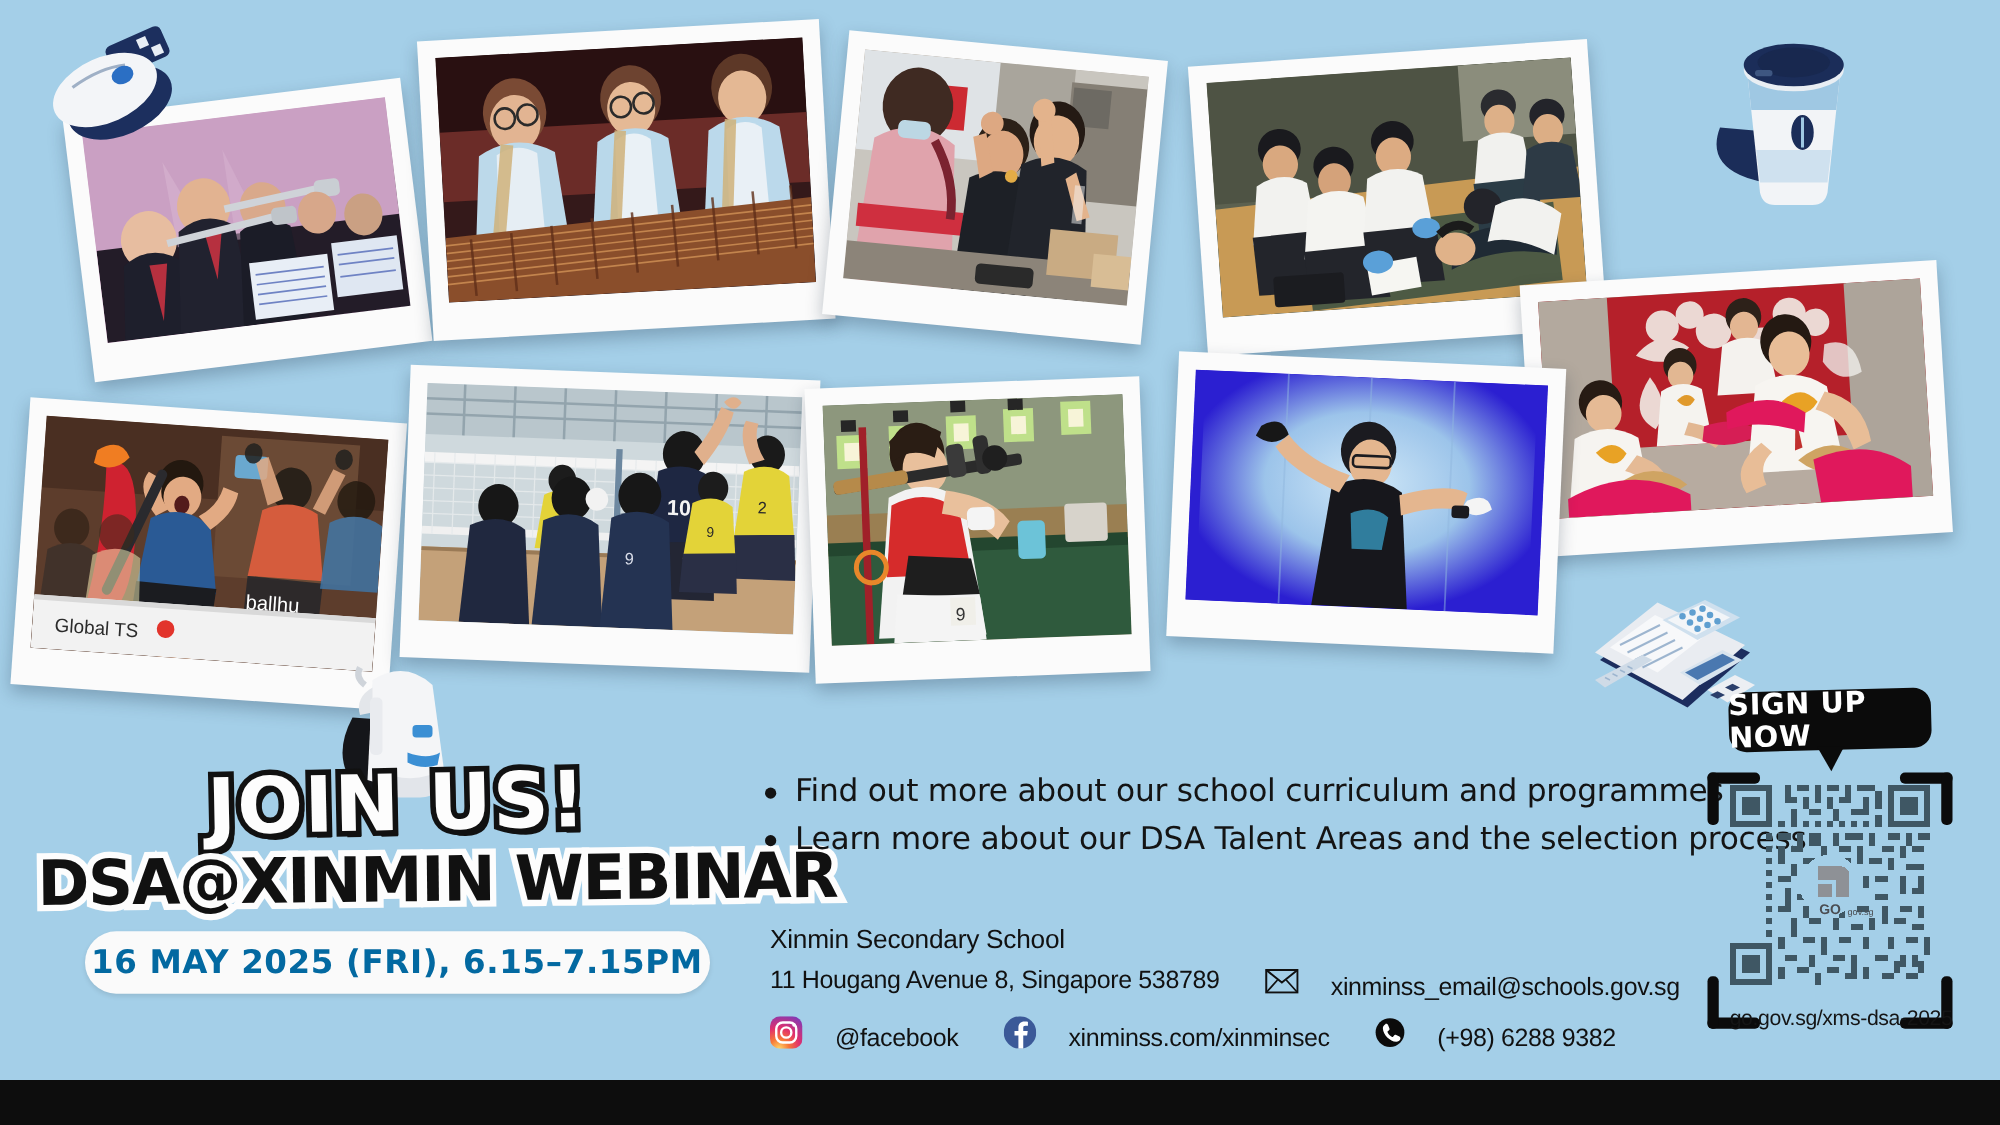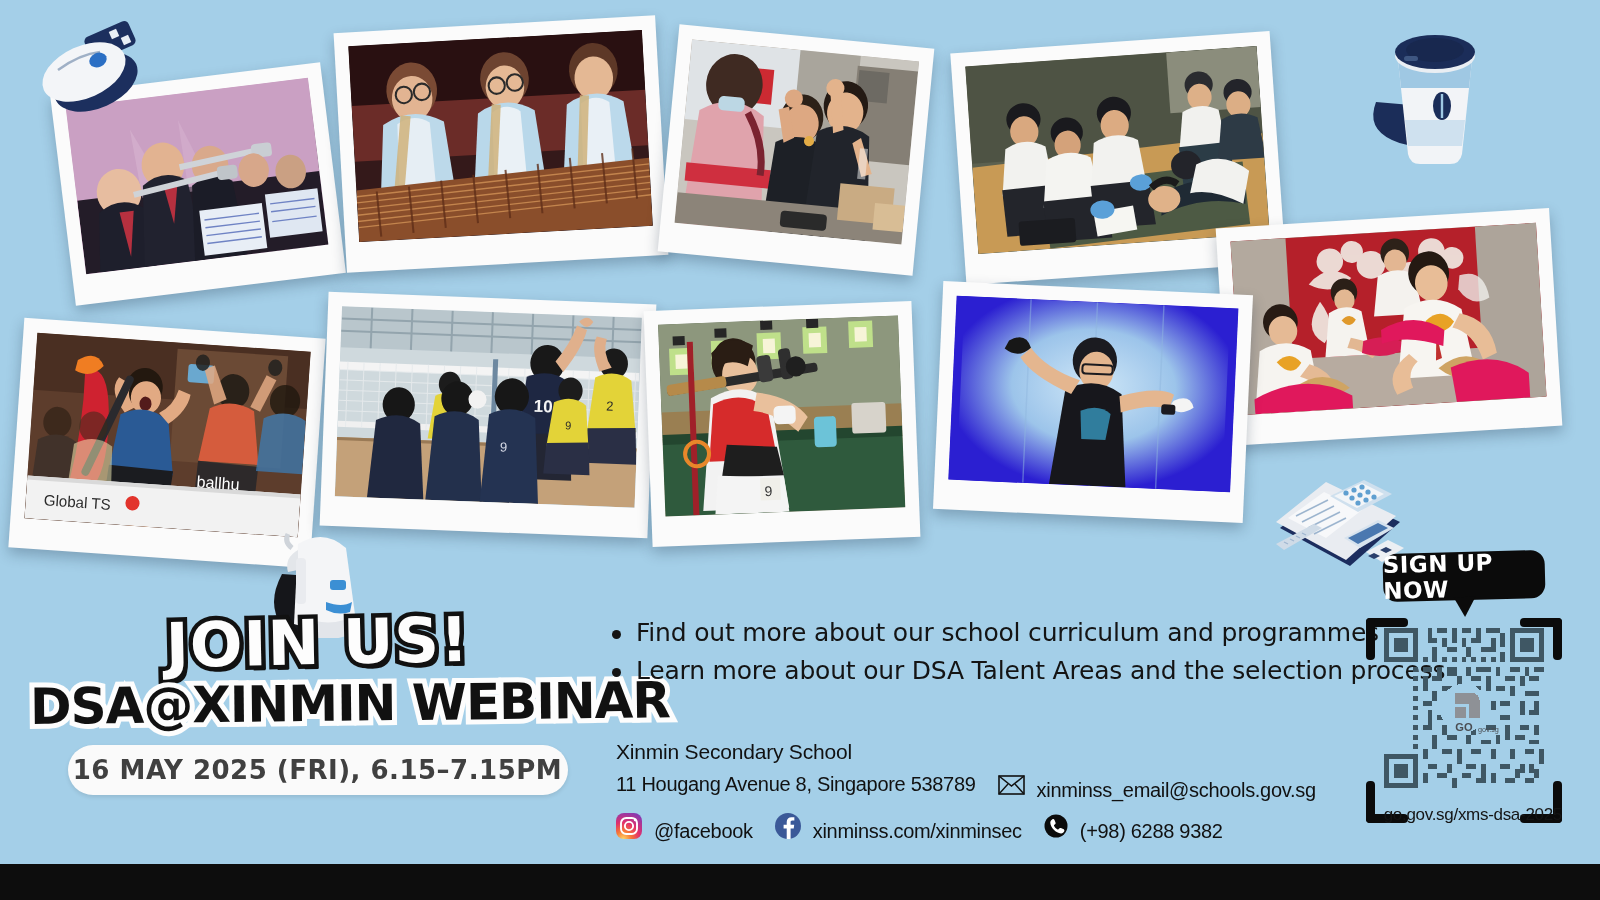--- a/index.html
+++ b/index.html
@@ -65,21 +65,21 @@
   .date-pill{
     margin:14px auto 0 auto;
     width:500px; height:50px;
     background:#fafafa;
     border-radius:26px;
     display:flex; align-items:center; justify-content:center;
     font-family:"DejaVu Sans", sans-serif;
     font-weight:bold;
     font-size:26px;
     letter-spacing:.5px;
-    color:#404040;
+    color:#0369a1;
     box-shadow:0 2px 4px rgba(0,0,0,.10);
   }
 
   
   .bullets{
     position:absolute; left:606px; top:614px; width:740px;
   }
   .bullets li{
     list-style:none;
     font-family:"DejaVu Sans", sans-serif;
@@ -97,21 +97,21 @@
     width:9px; height:9px; border-radius:50%;
     background:#141414;
   }
 
   
   .contact{ position:absolute; left:616px; top:740px; }
   .school-name{
     font-size:21px; font-weight:normal; color:#111; letter-spacing:-.2px;
   }
   .crow{
-    display:flex; align-items:center; gap:2px;
+    display:flex; align-items:center; gap:16px;
     margin-top:3px;
     font-size:20px; color:#111; letter-spacing:-.3px;
   }
   .crow .txt{ white-space:nowrap; }
   .gap-l { margin-left:20px; }
   .gap-s { margin-left:10px;margin-top:12px; }
 
   .ic{ display:inline-flex; align-items:center; justify-content:center; flex:0 0 auto; }
   .ic-mail{ width:27px; height:20px; }
   .ic-ig{ width:26px; height:26px; }

